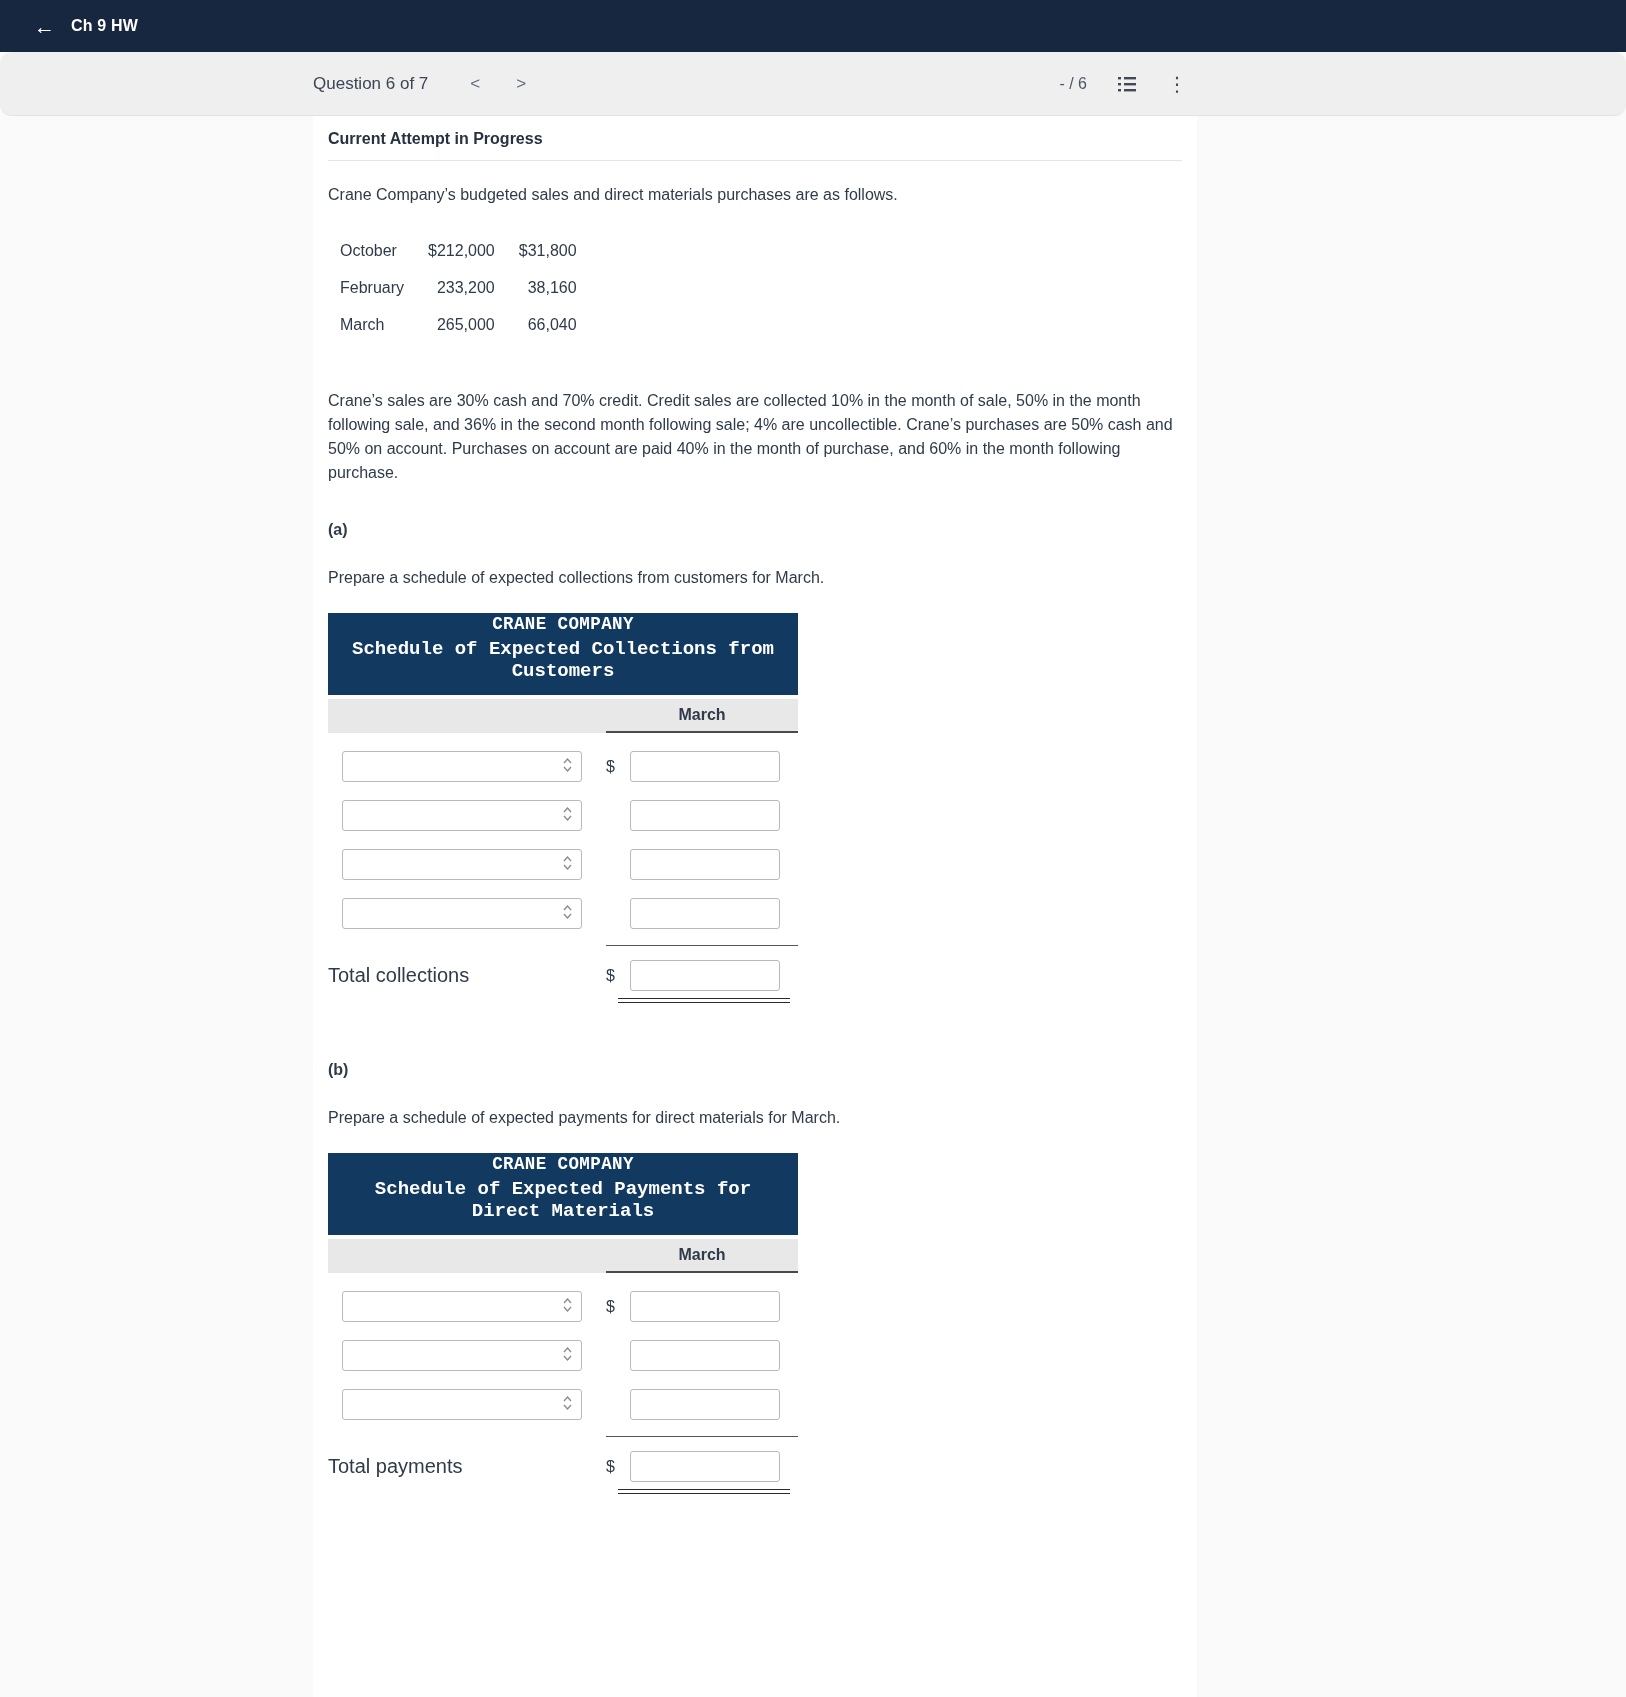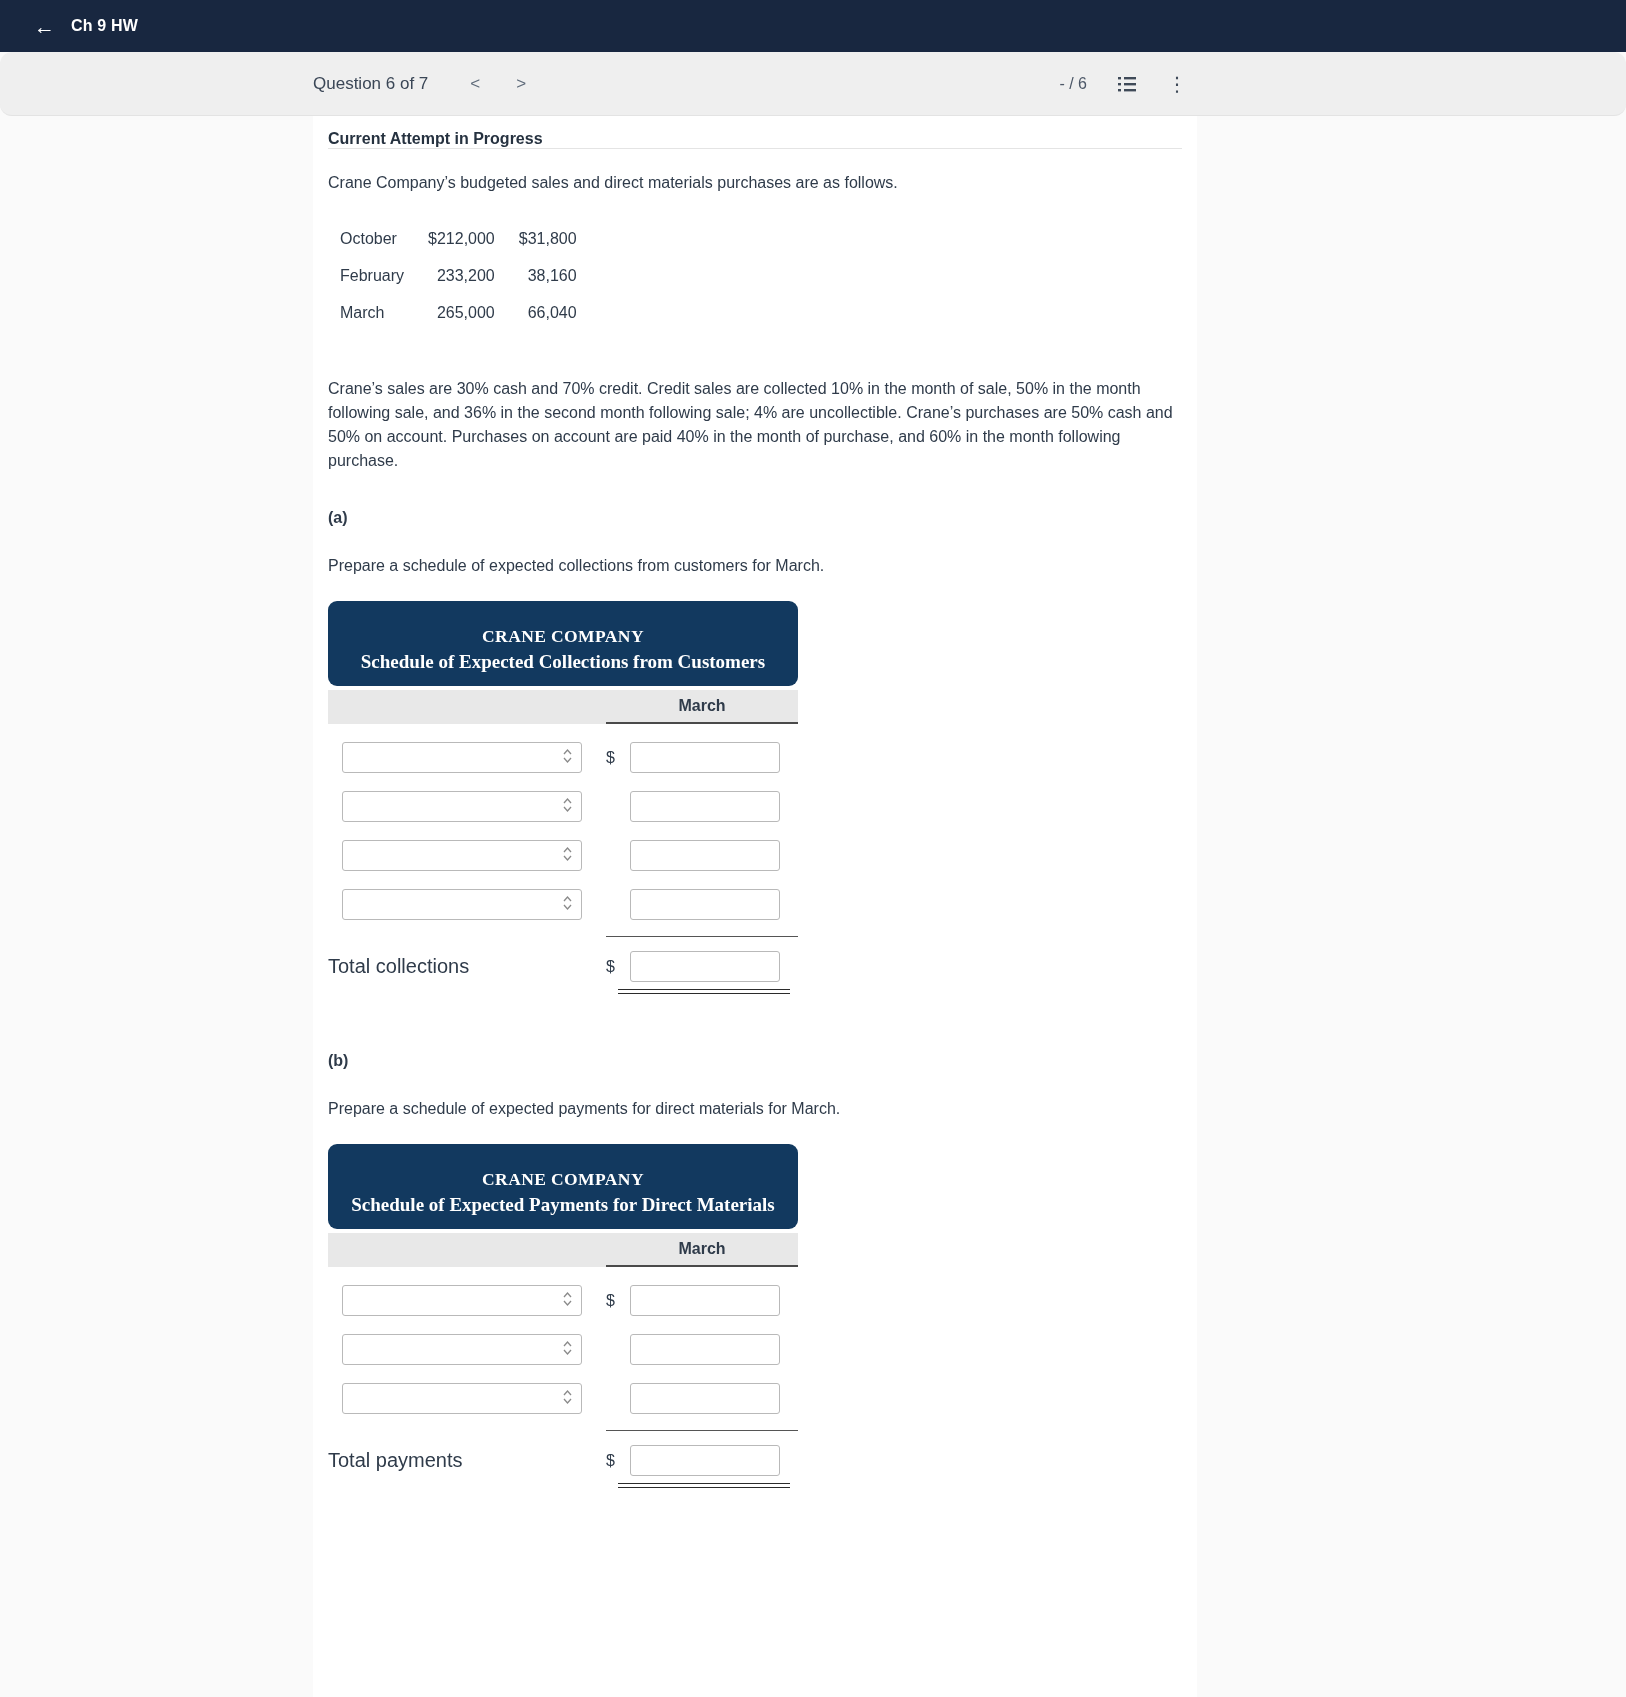--- a/index.html
+++ b/index.html
@@ -33,21 +33,21 @@
   .score { font-size:16px; color:#4d5868; }
   .list-icon { display:inline-flex; cursor:pointer; }
   .kebab { font-size:20px; color:#3f4a58; cursor:pointer; line-height:1; }
 
   
   .content {
     width:884px; margin-left:313px; background:#ffffff;
     min-height:1581px; padding:14px 15px 60px;
   }
   .policies { font-size:16px; color:#2d7fa3; cursor:pointer; display:inline-block; margin-bottom:26px; }
-  .attempt { font-size:16px; font-weight:700; color:#263240; padding-bottom:0; border-bottom:1px solid #e4e4e4; }
+  .attempt { font-size:16px; font-weight:700; color:#263240; padding-bottom:12px; border-bottom:1px solid #e4e4e4; }
   .qbody { padding-top:22px; }
   .intro { font-size:16px; line-height:1.45; }
 
   
   .btable { border-collapse:collapse; margin-top:26px; }
   .btable th {
     background:#e8e8e8; font-weight:700; font-size:16px; color:#2f3b4a;
     text-align:center; vertical-align:middle; padding:8px 12px; line-height:1.4;
   }
   .btable th.mcol { width:112px; }
@@ -57,23 +57,22 @@
   .btable td.num { text-align:right; }
 
   .details { font-size:16px; line-height:1.5; margin-top:46px; }
   .part-label { font-weight:700; font-size:16px; margin-top:36px; }
   .instruction { font-size:16px; margin-top:30px; }
 
   
   .schedule { width:470px; margin-top:26px; }
   .sched-head {
     background:#12395f; color:#fff; text-align:center;
-    font-family:Liberation Serif, serif; font-weight:700;
-    padding:25px 10px 13px;
-    border-radius:9px;
+    font-family:Liberation Mono, monospace; font-weight:700;
+    padding:1px 10px 13px;
   }
   .sched-head .company { font-size:17.5px; letter-spacing:.4px; }
   .sched-head .stitle { font-size:19px; margin-top:4px; }
   .sched-sub { background:#e8e8e8; margin-top:4px; display:flex; justify-content:flex-end; padding-top:7px; }
   .sched-sub .col {
     width:192px; text-align:center; font-weight:700; font-size:16px;
     padding-bottom:7px; border-bottom:2px solid #4a4a4a;
   }
   .srow { display:flex; align-items:center; margin-top:18px; }
   .select-box {

